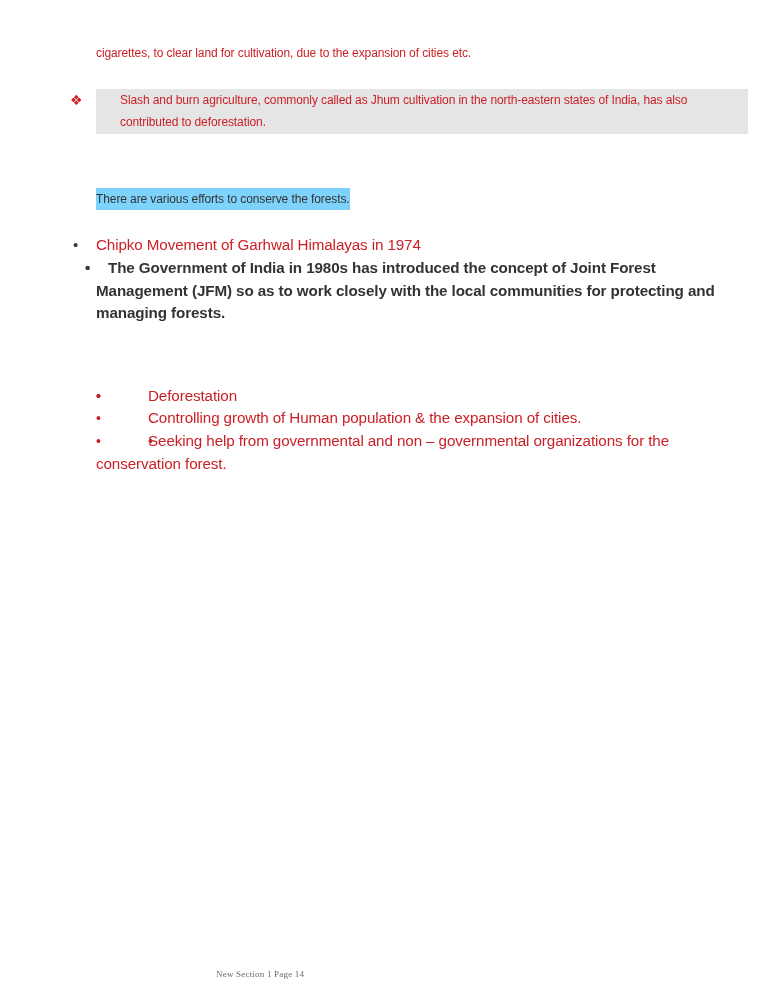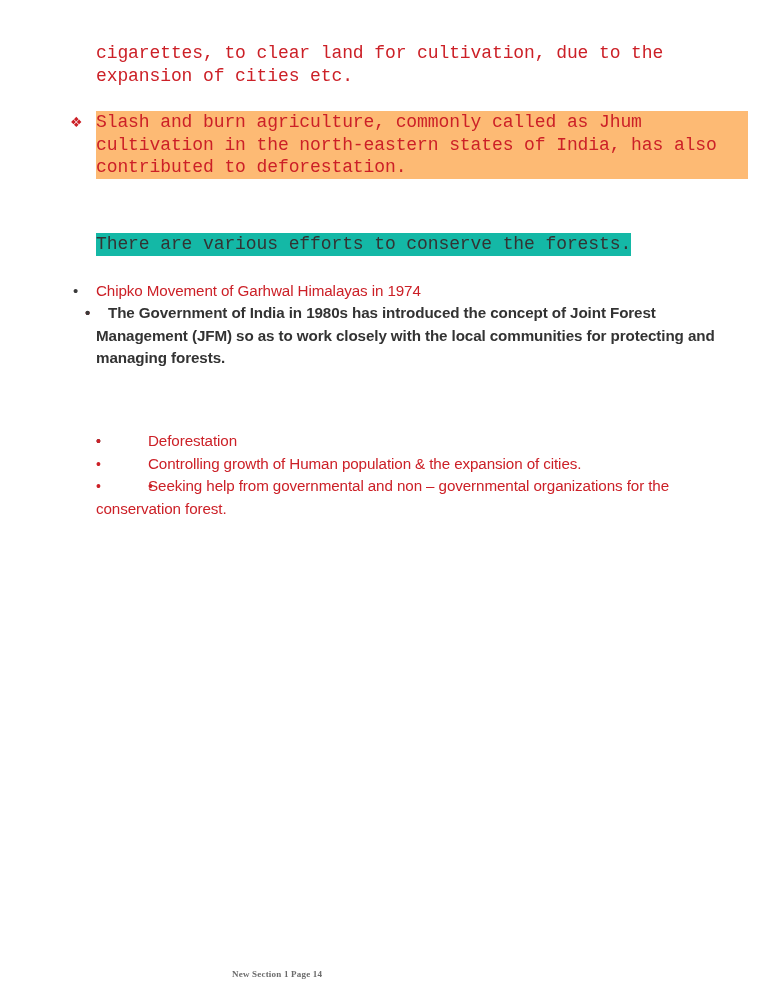--- a/index.html
+++ b/index.html
@@ -25,32 +25,31 @@
 
   .content {
     position: absolute;
     left: 96px;
     top: 42px;
     width: 652px;
   }
 
   
   .para {
-    font-size: 18px;
+    font-size: 12px;
     line-height: 22.6px;
     letter-spacing: -0.1px;
     margin: 0;
-    font-family: Liberation Mono, monospace;
   }
   .red      { color: #cc2027; }
   .dark     { color: #333333; }
   .bold     { font-weight: bold; }
 
-  .hl-bright { background-color: #14b8a6; }
-  .hl-pale   { background-color: #fdba74; }
+  .hl-bright { background-color: #7dd3fc; }
+  .hl-pale   { background-color: #e5e5e5; padding-left: 24px; }
   .spacer-md { height: 24px; }
   .spacer-lg { height: 30px; }
 
   
   .diamond-row {
     position: relative;
     padding-left: 0;
   }
   .diamond-marker {
     position: absolute;
@@ -102,31 +101,30 @@
     position: absolute;
     left: 0;
     top: 0;
     font-size: 14px;
     line-height: 22.6px;
   }
 
   
   .footer {
     position: absolute;
-    left: 16px;
+    left: 0;
     top: 969px;
     width: 737px;
     text-align: left;
     padding-left: 216px;
     box-sizing: border-box;
     font-family: "Liberation Serif", serif;
     font-size: 9px;
     color: #6b6b6b;
     letter-spacing: 0.2px;
-    font-weight: bold;
   }
 </style>
 </head>
 <body>
 
 <div class="page">
   <div class="content">
 
     <p class="para red">cigarettes, to clear land for cultivation, due to the expansion of cities etc.</p>
 

